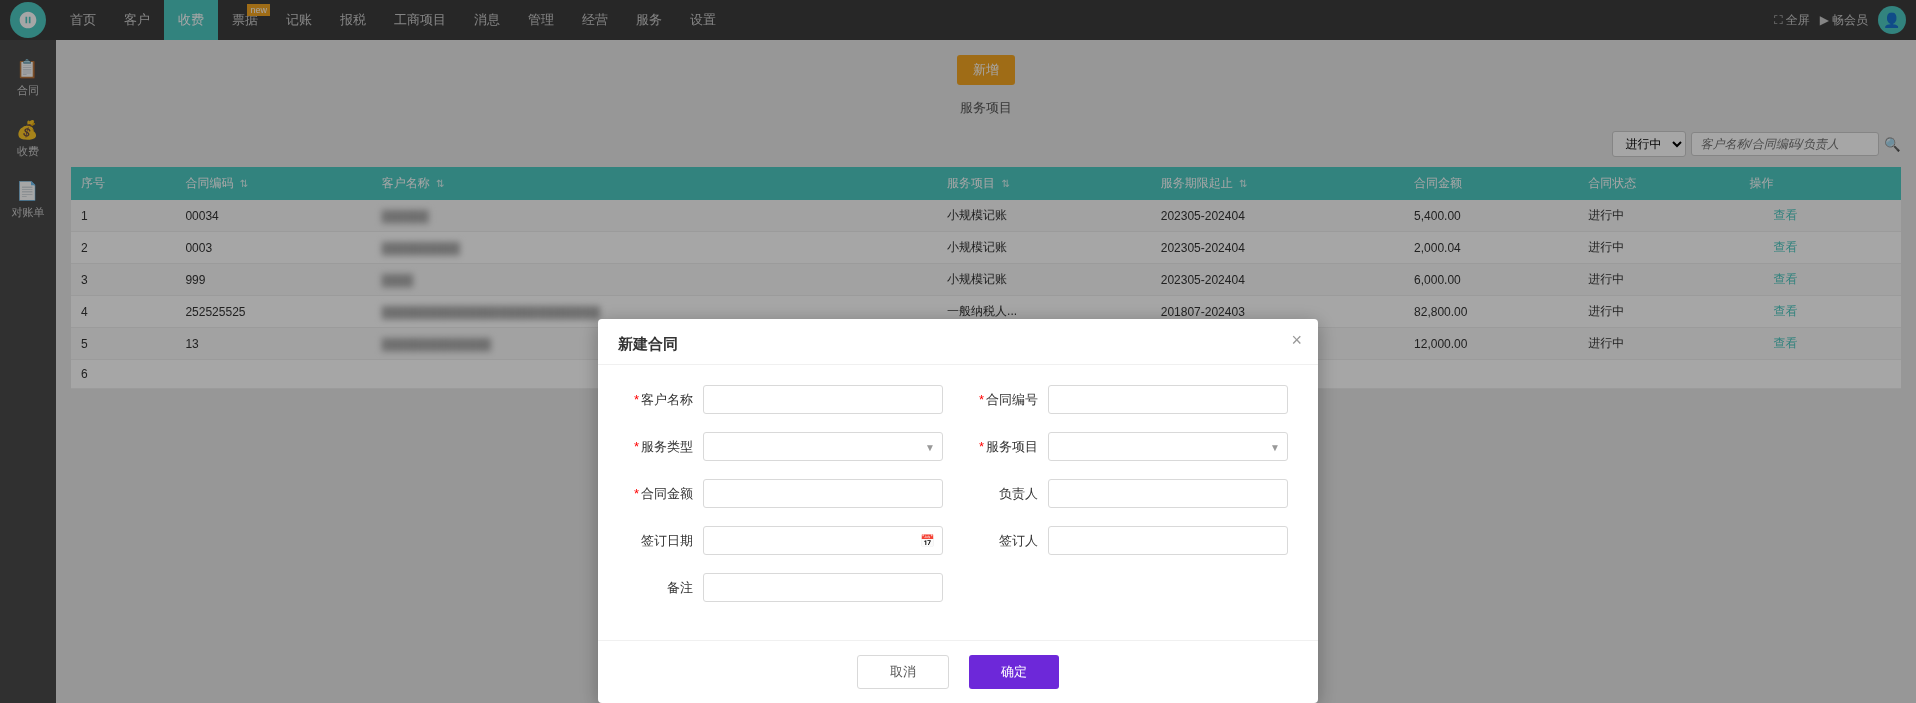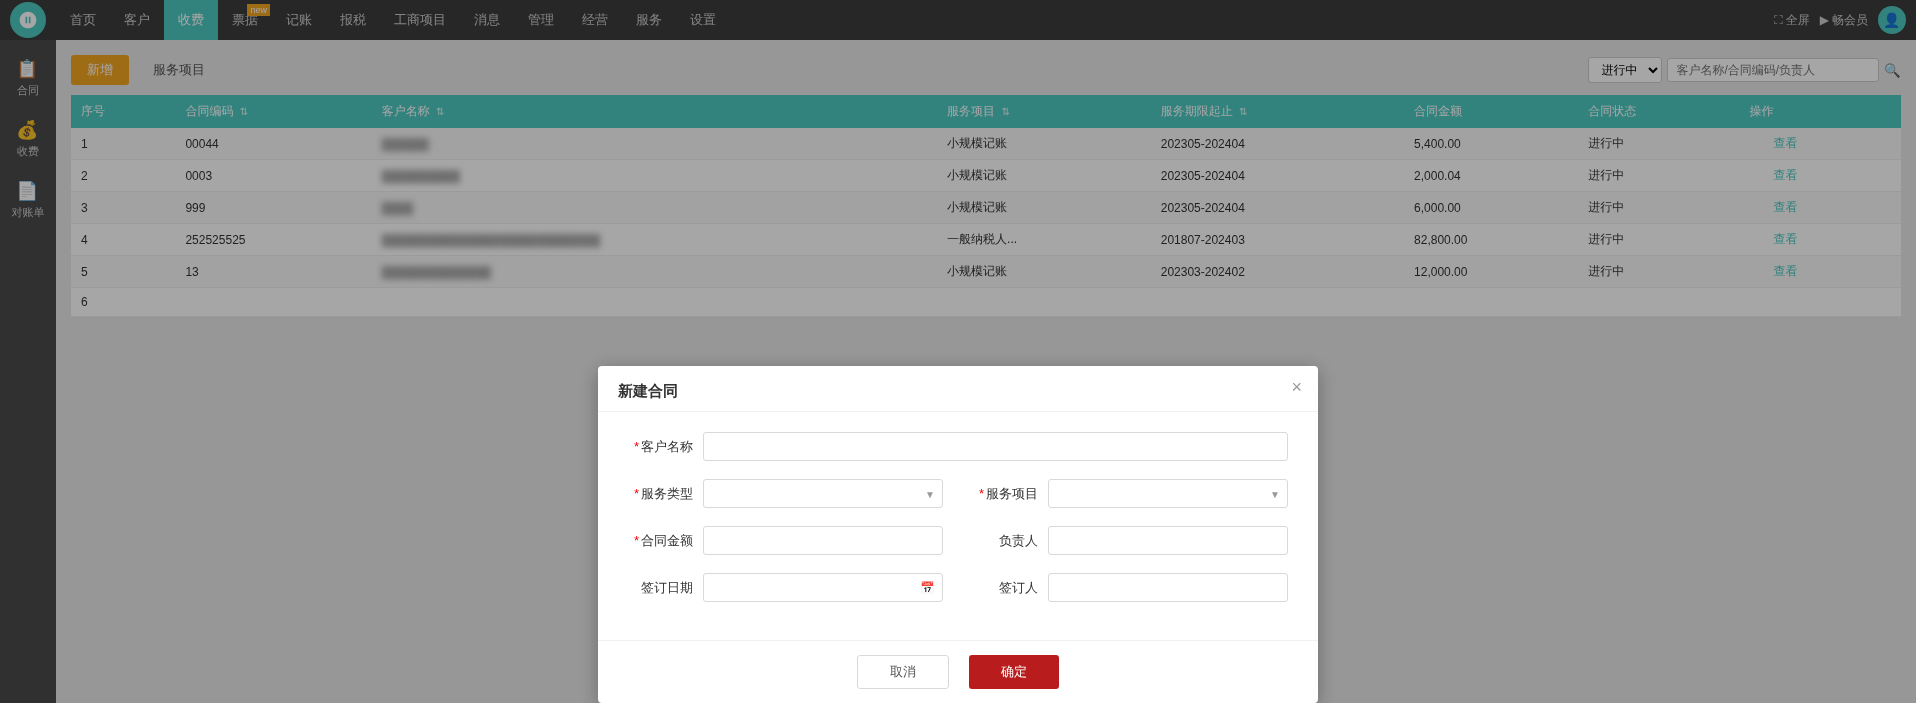--- a/index.html
+++ b/index.html
@@ -53,34 +53,34 @@
       display: flex; flex-direction: column; align-items: center;
       color: #ccc; padding: 8px 0; width: 100%; cursor: pointer;
       font-size: 11px; gap: 3px;
     }
     .sidebar-icon { font-size: 18px; }
 
     
     .main-content { flex: 1; padding: 15px; overflow: auto; }
 
     
-    .toolbar { display: flex; align-items: center; gap: 24px; margin-bottom: 10px; }
+    .toolbar { display: flex; align-items: center; gap: 14px; margin-bottom: 10px; flex-direction: column; }
     .btn-new {
       background: #f5a623; color: #fff; border: none;
       padding: 6px 16px; border-radius: 3px; cursor: pointer; font-size: 13px;
     }
     .toolbar-text { font-size: 13px; color: #555; }
     .toolbar-right { margin-left: auto; display: flex; align-items: center; gap: 5px; }
     .select-status {
       border: 1px solid #ccc; padding: 4px 8px; border-radius: 3px;
       font-size: 12px; background: #fff; cursor: pointer;
     }
     .search-box {
       border: 1px solid #ccc; padding: 4px 8px; border-radius: 3px;
-      font-size: 12px; width: 212px;
+      font-size: 12px; width: 188px; font-style: italic;
     }
     .search-btn { background: none; border: none; cursor: pointer; color: #777; }
 
     
     .data-table { width: 100%; border-collapse: collapse; background: #fff; }
     .data-table thead tr { background: #4ec9c2; color: #fff; }
     .data-table thead th {
       padding: 8px 10px; text-align: left; font-weight: normal;
       font-size: 12px; white-space: nowrap; margin-top: 24px;
     }
@@ -151,21 +151,21 @@
     .modal-footer {
       padding: 14px 20px;
       border-top: 1px solid #f0f0f0;
       display: flex; justify-content: center; gap: 20px;
     }
     .btn-cancel {
       background: #fff; border: 1px solid #d9d9d9; color: #555;
       padding: 7px 32px; border-radius: 3px; cursor: pointer; font-size: 13px;
     }
     .btn-confirm {
-      background: #b91c1c; border: none; color: #fff;
+      background: #6d28d9; border: none; color: #fff;
       padding: 7px 32px; border-radius: 3px; cursor: pointer; font-size: 13px;
     }
   </style>
 </head>
 <body>
 
 <div class="top-nav">
   <div class="logo">
     <svg viewBox="0 0 24 24" fill="white">
       <path d="M12 2C6.48 2 2 6.48 2 12s4.48 10 10 10 10-4.48 10-10S17.52 2 12 2zm-1 14H9V8h2v8zm4 0h-2V8h2v8z"></path>
@@ -255,21 +255,21 @@
             <span class="sort-icon">⇅</span>
           </th>
           <th>合同金额</th>
           <th>合同状态</th>
           <th>操作</th>
         </tr>
       </thead>
       <tbody id="table-body">
       <tr>
     <td>1</td>
-    <td>00044</td>
+    <td>00034</td>
     <td><span class="blurred">██████</span></td>
     <td>小规模记账</td>
     <td>202305-202404</td>
     <td>5,400.00</td>
     <td class="tag-progress">进行中</td>
     <td><span class="link-view">查看</span></td>
   </tr>
           <tr>
     <td>2</td>
     <td>0003</td>
@@ -325,20 +325,24 @@
       <span class="modal-title">新建合同</span>
       <button class="modal-close">×</button>
     </div>
     <div class="modal-body">
 
       <div class="form-row">
         <div class="form-field">
           <label class="form-label required">客户名称</label>
           <input class="form-input" type="text" style="">
         </div>
+        <div class="form-field">
+          <label class="form-label required">合同编号</label>
+          <input class="form-input" type="text" style="">
+        </div>
       </div>
 
       <div class="form-row">
         <div class="form-field">
           <label class="form-label required">服务类型</label>
           <div class="form-select-wrap">
             <select class="form-select"></select>
             <span class="form-select-arrow">▼</span>
           </div>
         </div>
@@ -369,20 +373,27 @@
             <input class="form-date" type="text" style="">
             <span class="form-date-icon">📅</span>
           </div>
         </div>
         <div class="form-field">
           <label class="form-label">签订人</label>
           <input class="form-input" type="text" style="">
         </div>
       </div>
 
+      <div class="form-row">
+        <div class="form-field">
+          <label class="form-label">备注</label>
+          <input class="form-input" type="text" style="flex: 1 1 0%;">
+        </div>
+        <div style="flex:1;"></div>
+      </div>
 
     </div>
     <div class="modal-footer">
       <button class="btn-cancel">取消</button>
       <button class="btn-confirm">确定</button>
     </div>
   </div>
 </div>
 
 </body></html>

